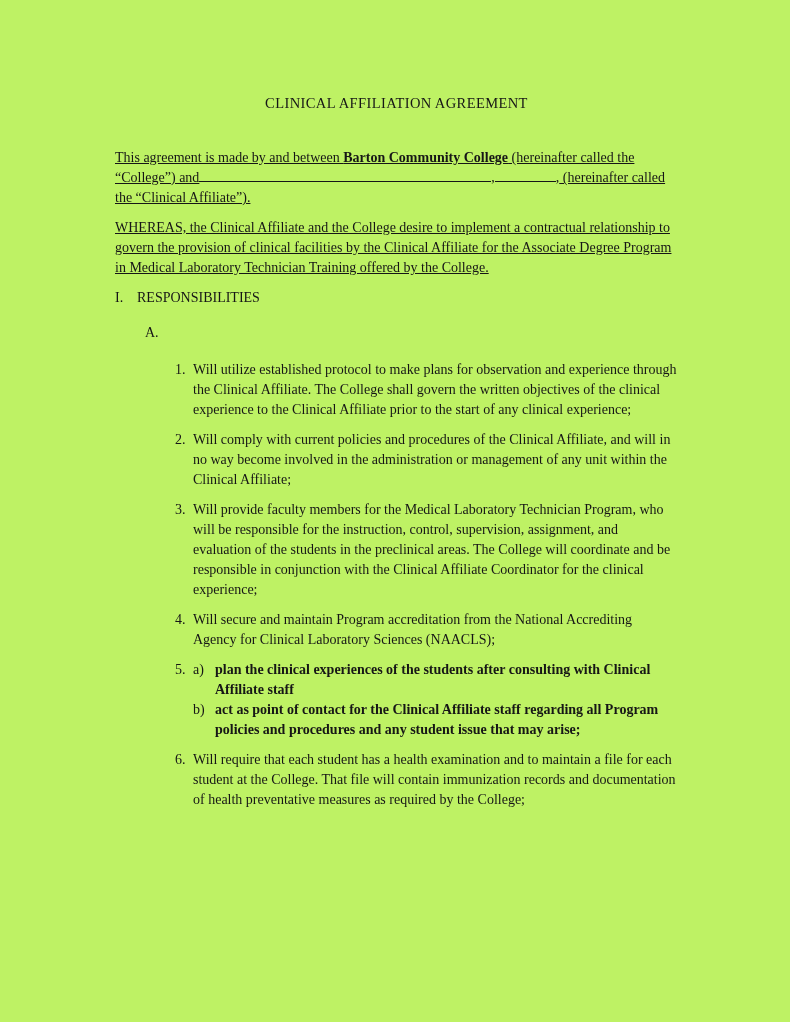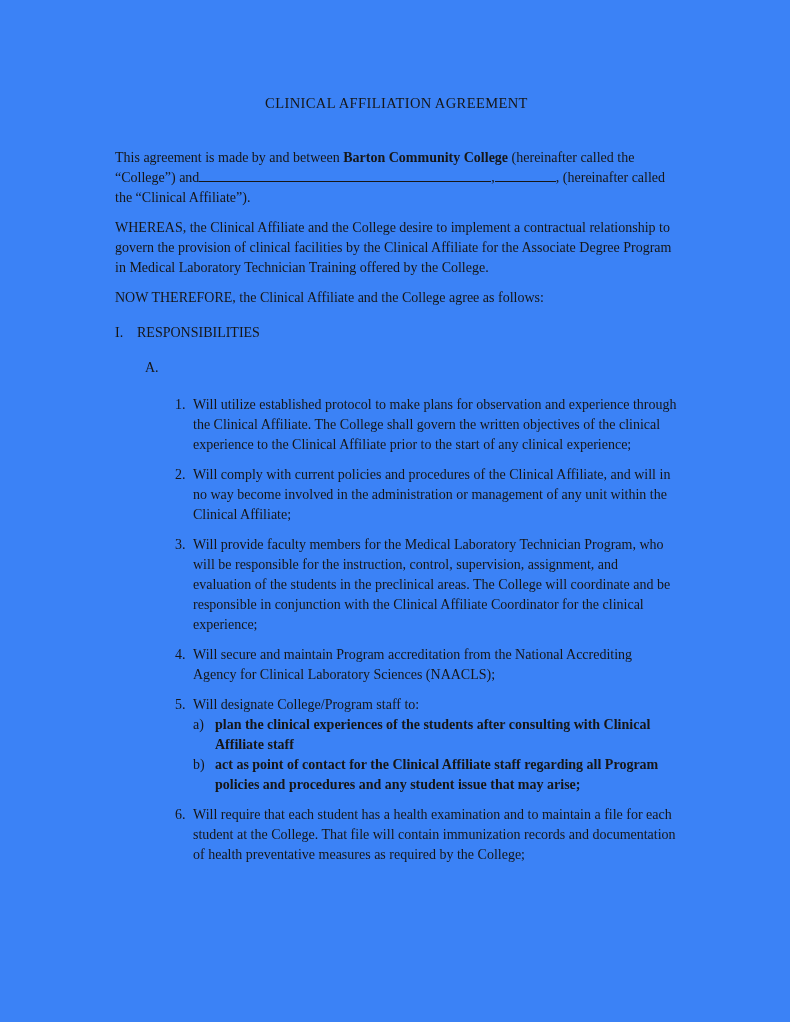--- a/index.html
+++ b/index.html
@@ -2,37 +2,37 @@
 <html><head>
 <meta charset="utf-8">
 <style>
   * { margin: 0; padding: 0; box-sizing: border-box; }
   html, body { background: #ffffff; }
   .page {
     position: relative;
     width: 790px;
     height: 1022px;
     margin: 0 auto;
-    background: #3b82f6;
+    background: #bef264;
     color: #161616;
     font-family: "Liberation Serif", "DejaVu Serif", serif;
     font-size: 14px;
     line-height: 20px;
     padding: 93px 112px 40px 115px;
     overflow: hidden;
   }
   .title {
     text-align: center;
     font-size: 14.5px;
     font-weight: normal;
     letter-spacing: 0.4px;
     margin-bottom: 35px;
     white-space: nowrap;
   }
-  .para { margin-bottom: 10px; }
+  .para { margin-bottom: 10px; text-decoration: underline; }
   .para-lg { margin-bottom: 15px; }
   .blank {
     display: inline-block;
     border-bottom: 1.4px solid #161616;
     height: 13px;
     vertical-align: baseline;
   }
   .blank-long { width: 292px; }
   .blank-short { width: 61px; }
   .sec {
@@ -62,21 +62,20 @@
 <body>
 
 <div class="page">
 
   <h1 class="title">CLINICAL AFFILIATION AGREEMENT</h1>
 
   <p class="para"><span>This agreement is made by and between </span><b>Barton Community College</b><span> (hereinafter called the “College”) and</span><span class="blank blank-long"></span><span>,</span><span class="blank blank-short"></span><span>,</span><span> (hereinafter called the “Clinical Affiliate”).</span></p>
 
   <p class="para">WHEREAS, the Clinical Affiliate and the College desire to implement a contractual relationship to govern the provision of clinical facilities by the Clinical Affiliate for the Associate Degree Program in Medical Laboratory Technician Training offered by the College.</p>
 
-  <p class="para para-lg">NOW THEREFORE, the Clinical Affiliate and the College agree as follows:</p>
 
   <div class="sec">
     <span class="sec-num">I.</span>
     <span>RESPONSIBILITIES</span>
   </div>
 
   <div class="sub-a">
     <span class="sub-a-num">A.</span>
   </div>
 
@@ -96,21 +95,20 @@
   </div>
 
   <div class="item">
     <span class="item-num">4.</span>
     <div class="item-body">Will secure and maintain Program accreditation from the National Accrediting Agency for Clinical Laboratory Sciences (NAACLS);</div>
   </div>
 
   <div class="item">
     <span class="item-num">5.</span>
     <div class="item-body">
-      <div>Will designate College/Program staff to:</div>
       <div class="subitem">
         <span class="subitem-num">a)</span>
         <div class="subitem-text">plan the clinical experiences of the students after consulting with Clinical Affiliate staff</div>
       </div>
       <div class="subitem">
         <span class="subitem-num">b)</span>
         <div class="subitem-text">act as point of contact for the Clinical Affiliate staff regarding all Program policies and procedures and any student issue that may arise;</div>
       </div>
     </div>
   </div>

